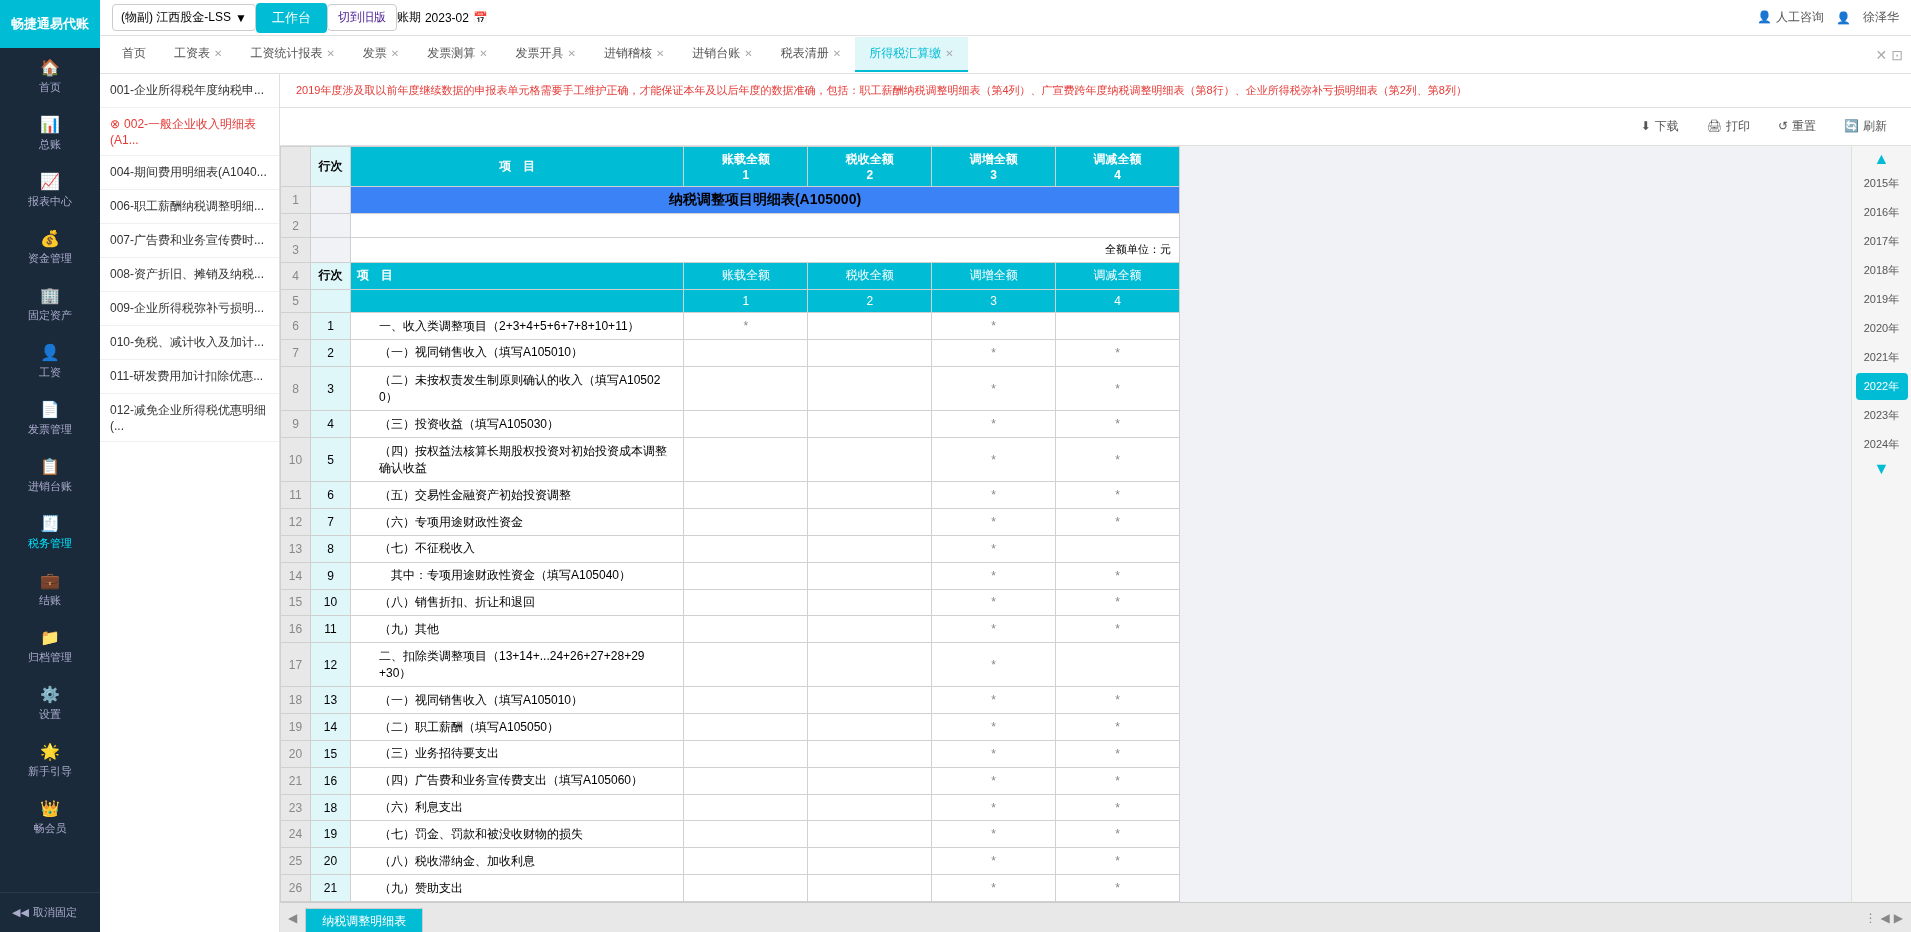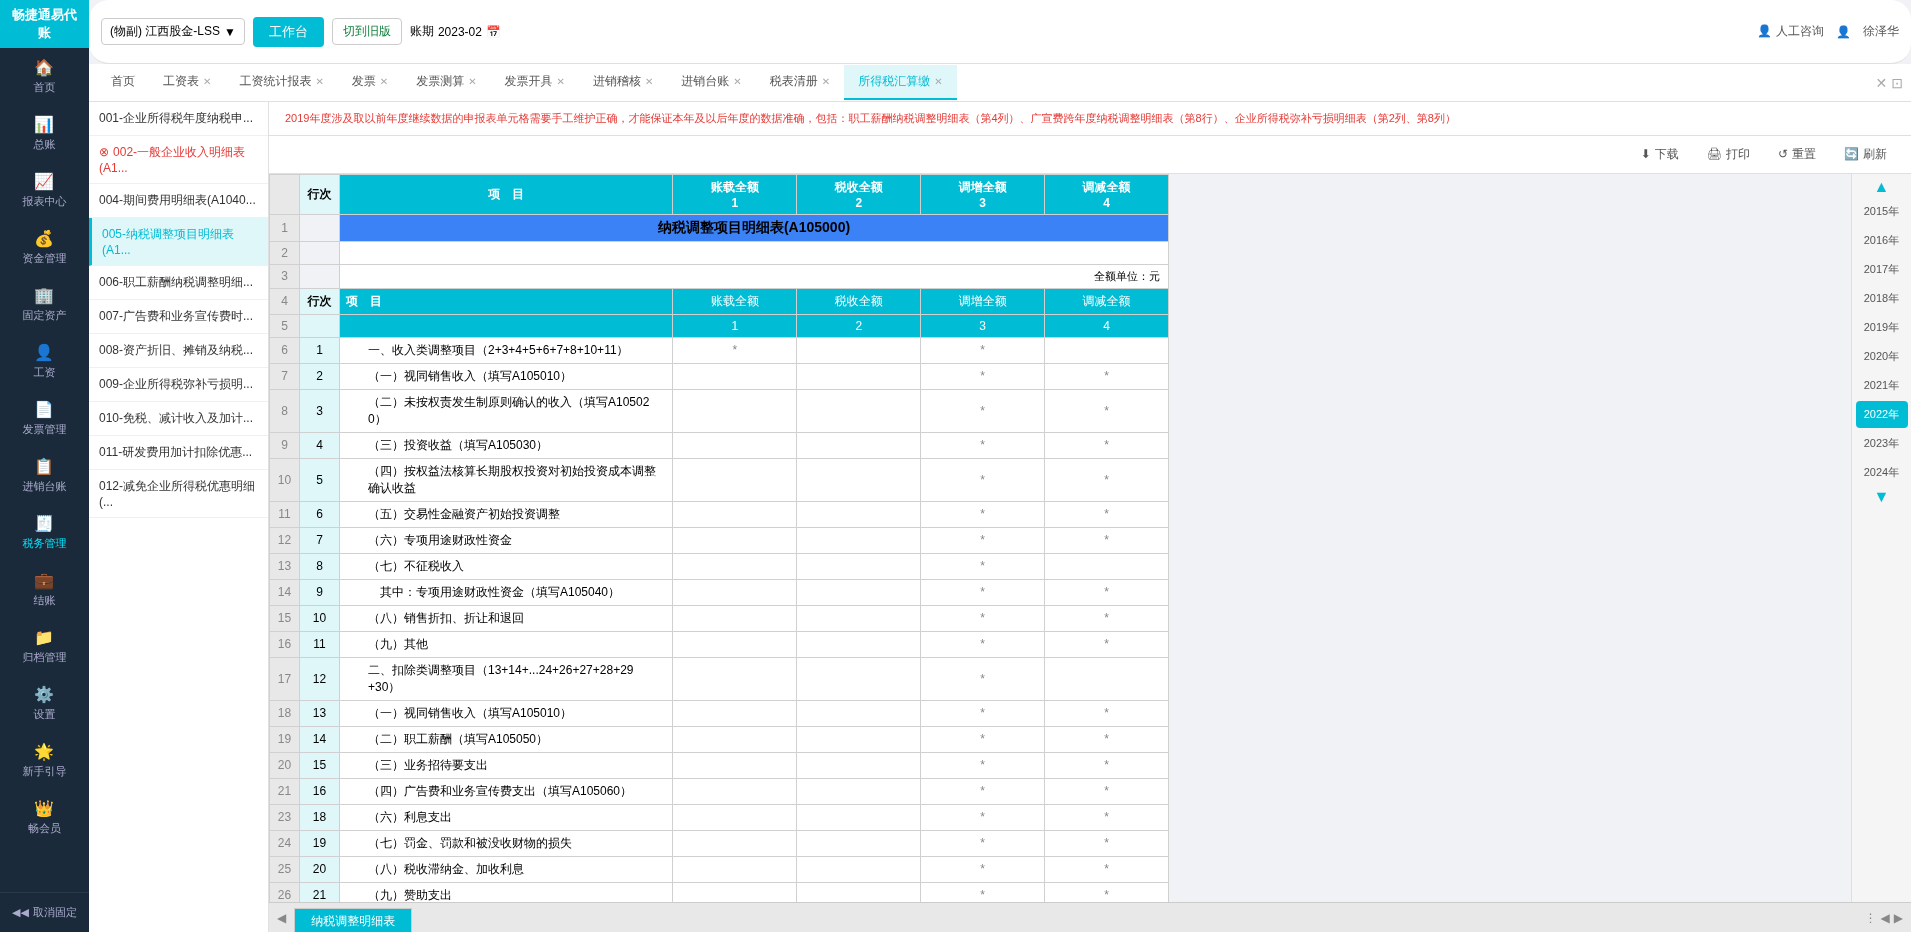--- a/index.html
+++ b/index.html
@@ -1,35 +1,35 @@
 <!DOCTYPE html>
 <html><head>
   <meta charset="utf-8">
   <style>
     * { box-sizing: border-box; margin: 0; padding: 0; }
     body { font-family: 'Microsoft YaHei', Arial, sans-serif; font-size: 12px; background: #f0f2f5; display: flex; height: 932px; overflow: hidden; }
 
     
-    .sidebar { width: 89px; background: #1a2a3a; color: #fff; display: flex; flex-direction: column; height: 100%; flex-shrink: 0; }
+    .sidebar { width: 100px; background: #1a2a3a; color: #fff; display: flex; flex-direction: column; height: 100%; flex-shrink: 0; }
     .sidebar-logo { background: #00bcd4; padding: 12px 8px; text-align: center; font-size: 13px; font-weight: bold; color: #fff; height: 48px; display: flex; align-items: center; justify-content: center; }
     .sidebar-nav { flex: 1; overflow-y: auto; }
     .sidebar-item { display: flex; flex-direction: column; align-items: center; padding: 10px 4px; cursor: pointer; color: #aac; font-size: 11px; gap: 3px; }
     .sidebar-item.active { color: #00e5ff; }
     .sidebar-item .icon { font-size: 16px; }
     .sidebar-bottom { padding: 8px; border-top: 1px solid #2a3a4a; display: flex; flex-direction: column; gap: 4px; }
     .sidebar-bottom-item { display: flex; align-items: center; gap: 4px; padding: 4px; cursor: pointer; color: #aac; font-size: 11px; }
 
     
     .main { flex: 1; display: flex; flex-direction: column; overflow: hidden; }
 
     
-    .topbar { background: #fff; height: 64px; display: flex; align-items: center; padding: 0 12px; gap: 8px; border-bottom: 1px solid #e0e0e0; flex-shrink: 0; border-radius: 20px; }
+    .topbar { background: #fff; height: 36px; display: flex; align-items: center; padding: 0 12px; gap: 0; border-bottom: 1px solid #e0e0e0; flex-shrink: 0; }
     .company-selector { display: flex; align-items: center; gap: 4px; border: 1px solid #ccc; padding: 4px 8px; border-radius: 4px; cursor: pointer; font-size: 12px; }
     .btn-workbench { background: #00bcd4; color: #fff; border: none; padding: 6px 16px; border-radius: 4px; cursor: pointer; font-size: 13px; }
-    .btn-oldversion { background: #fff; color: #15803d; border: 1px solid #ccc; padding: 4px 10px; border-radius: 4px; cursor: pointer; font-size: 12px; }
+    .btn-oldversion { background: #fff; color: #4c1d95; border: 1px solid #ccc; padding: 4px 10px; border-radius: 4px; cursor: pointer; font-size: 12px; }
     .period-info { display: flex; align-items: center; gap: 4px; font-size: 12px; }
     .topbar-right { margin-left: auto; display: flex; align-items: center; gap: 12px; font-size: 12px; color: #555; }
 
     
     .tabs { background: #fff; display: flex; align-items: center; border-bottom: 1px solid #e0e0e0; flex-shrink: 0; padding: 0 8px; height: 38px; overflow-x: auto; }
     .tab { padding: 8px 14px; cursor: pointer; font-size: 12px; color: #555; white-space: nowrap; display: flex; align-items: center; gap: 4px; border-bottom: 2px solid transparent; }
     .tab.active { color: #00bcd4; border-bottom: 2px solid #00bcd4; background: #e0f7fa; }
     .tab .close-btn { color: #aaa; font-size: 10px; cursor: pointer; }
     .tab-close-all { margin-left: auto; color: #aaa; cursor: pointer; font-size: 14px; }
 
@@ -211,21 +211,20 @@
     <span class="tab-close-all">✕</span>
     <span style="color:#aaa;cursor:pointer;font-size:14px;margin-left:4px;">⊡</span>
   </div>
 
   <div class="content">
 
     <div class="left-panel">
       <div class="left-item">001-企业所得税年度纳税申...</div>
       <div class="left-item error"><span class="error-icon">⊗</span>002-一般企业收入明细表(A1...</div>
       <div class="left-item">004-期间费用明细表(A1040...</div>
-      <div class="left-item active">005-纳税调整项目明细表(A1...</div>
       <div class="left-item">006-职工薪酬纳税调整明细...</div>
       <div class="left-item">007-广告费和业务宣传费时...</div>
       <div class="left-item">008-资产折旧、摊销及纳税...</div>
       <div class="left-item">009-企业所得税弥补亏损明...</div>
       <div class="left-item">010-免税、减计收入及加计...</div>
       <div class="left-item">011-研发费用加计扣除优惠...</div>
       <div class="left-item">012-减免企业所得税优惠明细(...</div>
     </div>
 
     <div class="right-main">

